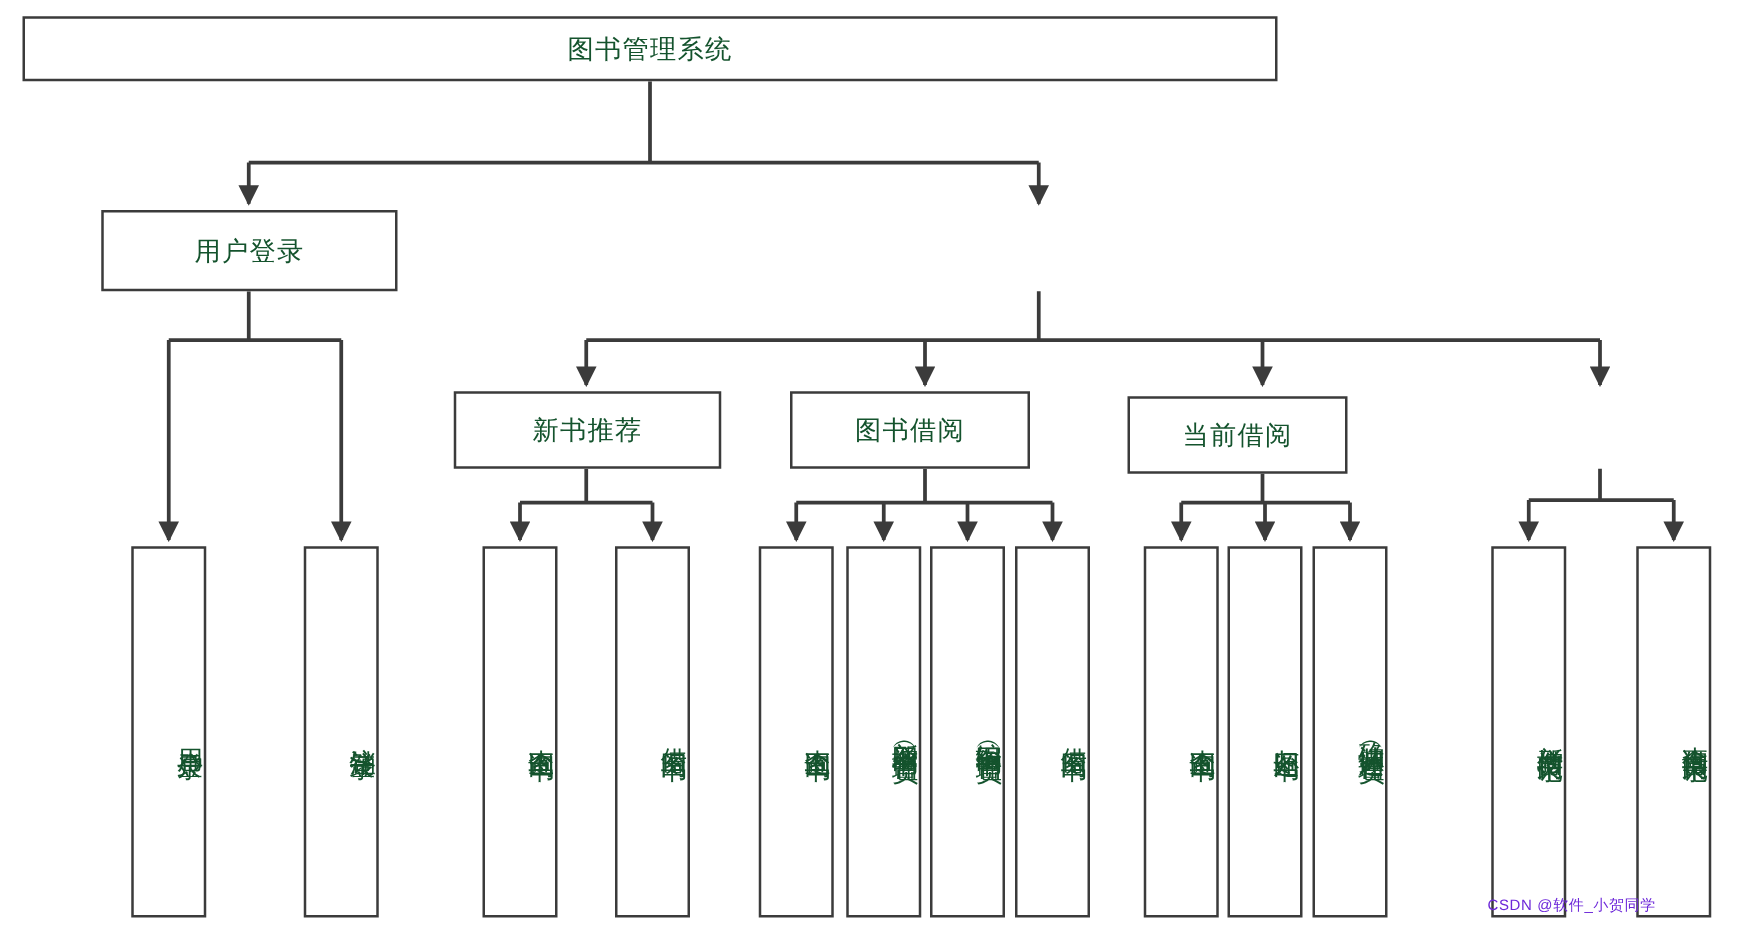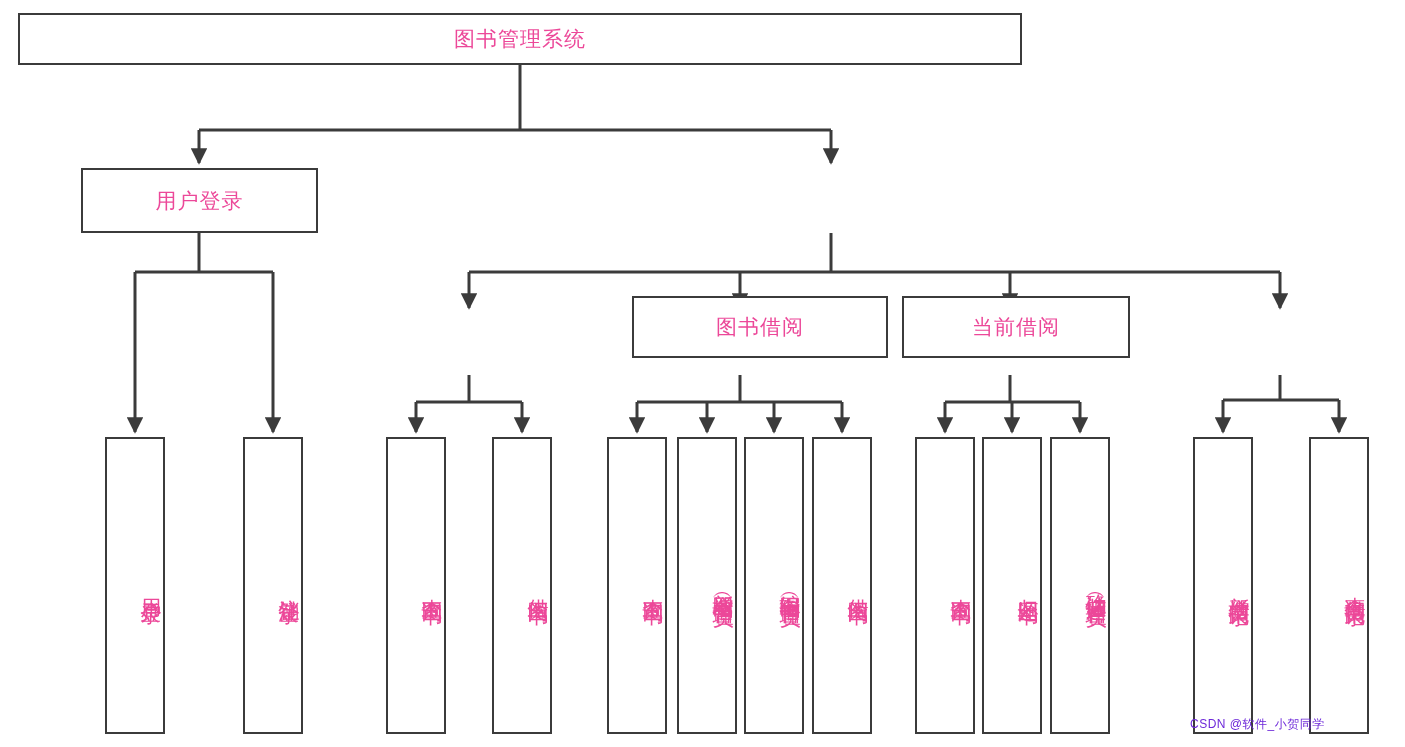--- a/index.html
+++ b/index.html
@@ -26,21 +26,21 @@
     pointer-events: none;
   }
   .node {
     position: absolute;
     box-sizing: border-box;
     border: 2px solid #3b3b3b;
     background: #ffffff;
     display: flex;
     align-items: center;
     justify-content: center;
-    color: #ec4899;
+    color: #14532d;
   }
   .node.horiz {
     font-size: 21px;
     letter-spacing: 1px;
   }
   .node.vert {
     writing-mode: vertical-rl;
     text-orientation: upright;
     font-size: 21px;
     line-height: 1.18;
@@ -123,26 +123,29 @@
 
   <div class="node horiz" style="left:18px; top:13px; width:1004px; height:52px;">
     <span class="nlabel">图书管理系统</span>
   </div>
 
   <div class="node horiz" style="left:81px; top:168px; width:237px; height:65px;">
     <span class="nlabel">用户登录</span>
   </div>
 
 
-
-  <div class="node horiz" style="left:632px; top:296px; width:256px; height:62px;">
+  <div class="node horiz" style="left:363px; top:313px; width:214px; height:62px;">
+    <span class="nlabel">新书推荐</span>
+  </div>
+
+  <div class="node horiz" style="left:632px; top:313px; width:192px; height:62px;">
     <span class="nlabel">图书借阅</span>
   </div>
 
-  <div class="node horiz" style="left:902px; top:296px; width:228px; height:62px;">
+  <div class="node horiz" style="left:902px; top:317px; width:176px; height:62px;">
     <span class="nlabel">当前借阅</span>
   </div>
 
 
   <div class="node vert" style="left:105px; top:437px; width:60px; height:297px;">
     <span class="nlabel">用户登录</span>
   </div>
 
   <div class="node vert" style="left:243px; top:437px; width:60px; height:297px;">
     <span class="nlabel">注销登录</span>

